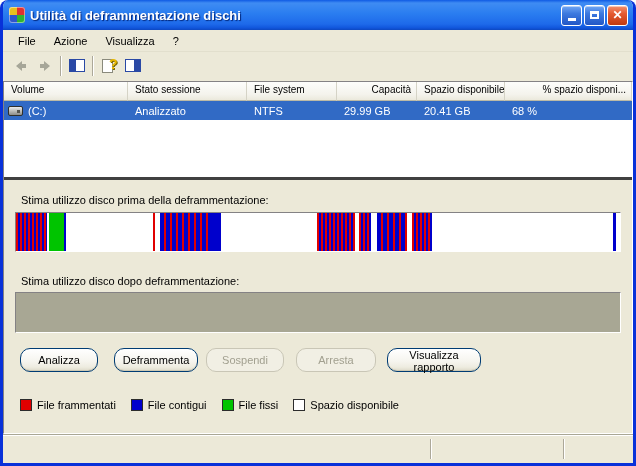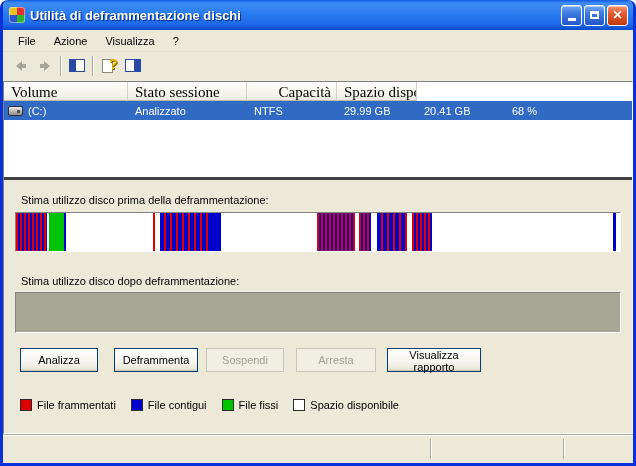--- a/index.html
+++ b/index.html
@@ -47,23 +47,23 @@
   .help-icon .page{ position:absolute; left:0; top:1px; width:11px; height:14px; background:#fff; border:1px solid #8a8a7c; }
   .help-icon .qmark{ position:absolute; right:-1px; top:-2px; color:#e8b800; font-weight:bold; font-size:14px; text-shadow:1px 1px 0 #7c6a00; }
 
   
   .client{ flex:1; display:flex; flex-direction:column; margin:2px 0 0 0;
     border:1px solid; border-color:#848284 #fff #fff #848284; background:#fff; overflow:hidden; }
 
   
   .listview{ height:95px; flex:0 0 95px; display:flex; flex-direction:column; background:#fff; }
   .lv-header{ display:grid; grid-template-columns:124px 119px 90px 80px 88px 1fr; height:19px; flex:0 0 19px; }
-  .lv-h-cell{ font-size:15px; padding:2px 6px 0 7px; white-space:nowrap; overflow:hidden;
+  .lv-h-cell{ font-size:10px; padding:2px 6px 0 7px; white-space:nowrap; overflow:hidden;
     background:linear-gradient(180deg,#fdfdfb 0%,#f4f3ec 70%,#ebe9dc 100%);
-    border-right:1px solid #d5d3c6; border-bottom:1px solid #bcbaa6;font-family:Liberation Serif, serif; }
+    border-right:1px solid #d5d3c6; border-bottom:1px solid #bcbaa6; }
   .lv-h-cell.num{ text-align:right; padding-right:5px; }
   .lv-row{ display:grid; grid-template-columns:124px 119px 90px 80px 88px 1fr; height:19px; flex:0 0 19px;
     background:#316ac5; color:#fff; font-size:11px; align-items:center; }
   .lv-cell{ padding:0 6px 0 7px; white-space:nowrap; overflow:hidden; }
   .lv-cell.num{ text-align:left; padding-right:5px; }
   .vol-cell{ display:flex; align-items:center; gap:5px; padding-left:4px; }
   .disk-icon{ width:15px; height:10px; border-radius:2px; border:1px solid #30302c;
     background:linear-gradient(180deg,#ececec 0%,#b8b8b4 55%,#8c8c88 100%); position:relative; }
   .disk-icon::after{ content:""; position:absolute; right:2px; top:3px; width:3px; height:3px; background:#55554f; }
   .lv-rest{ flex:1; background:#fff; }
@@ -79,21 +79,21 @@
   .seg-rb{ background:repeating-linear-gradient(90deg,#e00000 0 2px,#0000cc 2px 4px); }
   .seg-br{ background:repeating-linear-gradient(90deg,#0000cc 0 4px,#e00000 4px 6px); }
   .seg-free{ background:#fff; }
   .seg-fixed{ background:#00c400; }
   .seg-contig{ background:#0000cc; }
   .seg-frag{ background:#e00000; }
 
   .btn-row{ display:flex; margin:15px 0 0 16px; }
   .xp-btn{ height:24px; font-size:11px; font-family:"Liberation Sans",sans-serif; color:#000;
     background:linear-gradient(180deg,#ffffff 0%,#f6f5ef 55%,#eeece0 82%,#dcd9c8 100%);
-    border:1px solid #003c74; border-radius:0; box-shadow:inset 0 -1px 0 #cdc9b4; }
+    border:1px solid #003c74; border-radius:10px; box-shadow:inset 0 -1px 0 #cdc9b4; }
   .xp-btn.disabled{ color:#a2a090; border-color:#c9c6b6; background:#f1efe4; box-shadow:none; }
   .xp-btn.b1{ width:78px; }
   .xp-btn.b2{ width:84px; margin-left:16px; }
   .xp-btn.b3{ width:78px; margin-left:8px; }
   .xp-btn.b4{ width:80px; margin-left:12px; }
   .xp-btn.b5{ width:94px; margin-left:11px; }
 
   .legend-row{ display:flex; align-items:center; margin:27px 0 0 16px; gap:15px; }
   .legend-item{ display:flex; align-items:center; gap:5px; font-size:11px; }
   .legend-swatch{ width:12px; height:12px; border:1px solid #2c2c2c; }
@@ -163,22 +163,24 @@
         </span>
     </span>
   </div>
 
   <div class="client">
 
     <div class="listview">
       <div class="lv-header">
         <span class="lv-h-cell">Volume</span>
         <span class="lv-h-cell">Stato sessione</span>
+        <span class="lv-h-cell">File system</span>
         <span class="lv-h-cell num">Capacità</span>
         <span class="lv-h-cell num">Spazio disponibile</span>
+        <span class="lv-h-cell num">% spazio disponi...</span>
       </div>
       <div class="lv-row">
         <span class="lv-cell vol-cell">
           <span class="disk-icon"></span>
           <span>(C:)</span>
         </span>
         <span class="lv-cell">Analizzato</span>
         <span class="lv-cell">NTFS</span>
         <span class="lv-cell num">29.99 GB</span>
         <span class="lv-cell num">20.41 GB</span>

